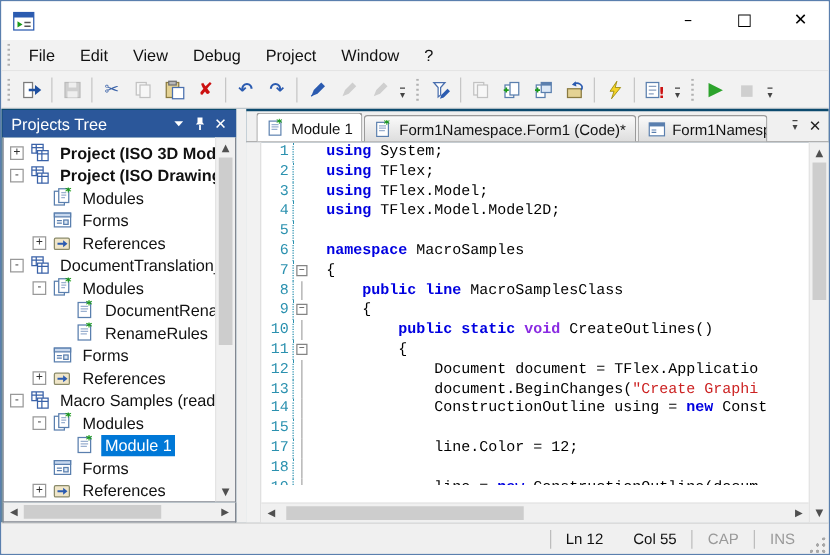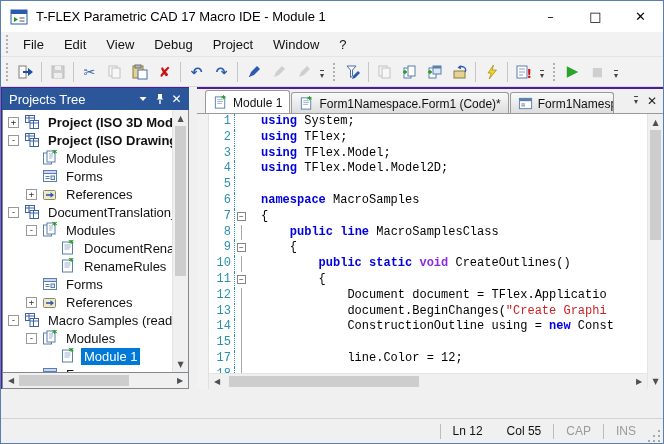--- a/index.html
+++ b/index.html
@@ -29,21 +29,21 @@
   .tb-group { display:flex; align-items:center; height:100%; }
   .tb-btn { width:25px; height:24px; display:flex; align-items:center; justify-content:center; border-radius:2px; }
   .tb-btn svg { width:16px; height:16px; }
   .tb-btn.disabled { filter:grayscale(1) opacity(.4); }
   .tb-sep { width:1px; height:20px; background:#c6c6c6; margin:0 3px; }
   .glyph { font-family:"DejaVu Sans",sans-serif; font-size:14px; line-height:1; }
   .ovf { font-size:8px; color:#444; border-top:1px solid #444; padding-top:1px; line-height:1;
          font-family:"DejaVu Sans",sans-serif; }
   .tb-ovf { width:12px; height:24px; display:flex; align-items:flex-end; justify-content:center; padding-bottom:4px; }
   
-  .main { flex:1 1 auto; display:flex; min-height:0; background:#4c1d95; }
+  .main { flex:1 1 auto; display:flex; min-height:0; background:#0c4a6e; }
   
   .tree-panel { width:188px; flex:0 0 auto; display:flex; flex-direction:column; padding:1px 0 0 1px; }
   .tree-header { height:22px; color:#fff; display:flex; align-items:center; padding:0 4px 0 7px;
                  font-size:13px; flex:0 0 auto; }
   .tree-header .hdr-title { flex:1 1 auto; white-space:nowrap; overflow:hidden; }
   .hdr-btn { width:17px; height:18px; display:flex; align-items:center; justify-content:center; }
   .hdr-btn svg { width:12px; height:12px; }
   .hdr-x { color:#fff; font-size:12px; font-family:"DejaVu Sans",sans-serif; }
   .tree-body { flex:1 1 auto; background:#fff; border:1px solid #828790; border-top:none;
                display:flex; min-height:0; }
@@ -98,21 +98,21 @@
   .fold { width:14px; flex:0 0 auto; position:relative; }
   .fold .box { position:absolute; left:2px; top:3px; width:9px; height:9px; border:1px solid #848484;
                background:#fff; font-size:8px; line-height:7px; text-align:center; color:#333; }
   .fold .guide { position:absolute; left:6px; top:0; bottom:0; width:1px; background:#a8a8a8; }
   .code-text { white-space:pre; overflow:hidden; flex:1 1 auto; color:#000;margin-left:12px; }
   .tok-k { color:#0000e0; font-weight:bold; }
   .tok-t { color:#8a2be2; font-weight:bold; }
   .tok-s { color:#cc2222; }
   
   .statusbar { height:25px; flex:0 0 auto; background:#f0f0f0; border-top:1px solid #d4d4d4;
-               display:flex; align-items:center; font-size:12px;margin-top:29px; }
+               display:flex; align-items:center; font-size:12px; }
   .st-spacer { flex:1 1 auto; }
   .st-sep { width:1px; height:15px; background:#bdbdbd; }
   .st-cell { padding:0 12px; white-space:nowrap; }
   .st-dim { color:#9a9a9a; }
   .resize-grip { width:13px; height:13px; margin:6px 2px 0 0; align-self:flex-end;
      background:
        radial-gradient(circle at 11px 11px,#a8a8a8 1.2px,transparent 1.5px),
        radial-gradient(circle at 11px 6px,#a8a8a8 1.2px,transparent 1.5px),
        radial-gradient(circle at 6px 11px,#a8a8a8 1.2px,transparent 1.5px),
        radial-gradient(circle at 11px 1px,#a8a8a8 1.2px,transparent 1.5px),
@@ -126,21 +126,20 @@
 
   <div class="titlebar">
     <span class="app-icon">
       <svg viewBox="0 0 18 16">
           <rect x="1" y="1" width="16" height="14" fill="#fff" stroke="#2b5bb0"></rect>
           <rect x="1" y="1" width="16" height="4" fill="#2b5bb0"></rect>
           <path d="M4 8l4 2.5L4 13z" fill="#1a9a1a"></path>
           <path d="M9.5 9h5M9.5 12h5" stroke="#555" stroke-width="1.2"></path>
         </svg>
     </span>
-    <span class="title-text">T-FLEX Parametric CAD 17 Macro IDE - Module 1</span>
     <div class="win-controls">
       <div class="win-btn">–</div>
       <div class="win-btn">□</div>
       <div class="win-btn">✕</div>
     </div>
   </div>
 
   <div class="menubar">
     <span class="grip"></span>
     <div id="menu-items" style="display:flex;">

